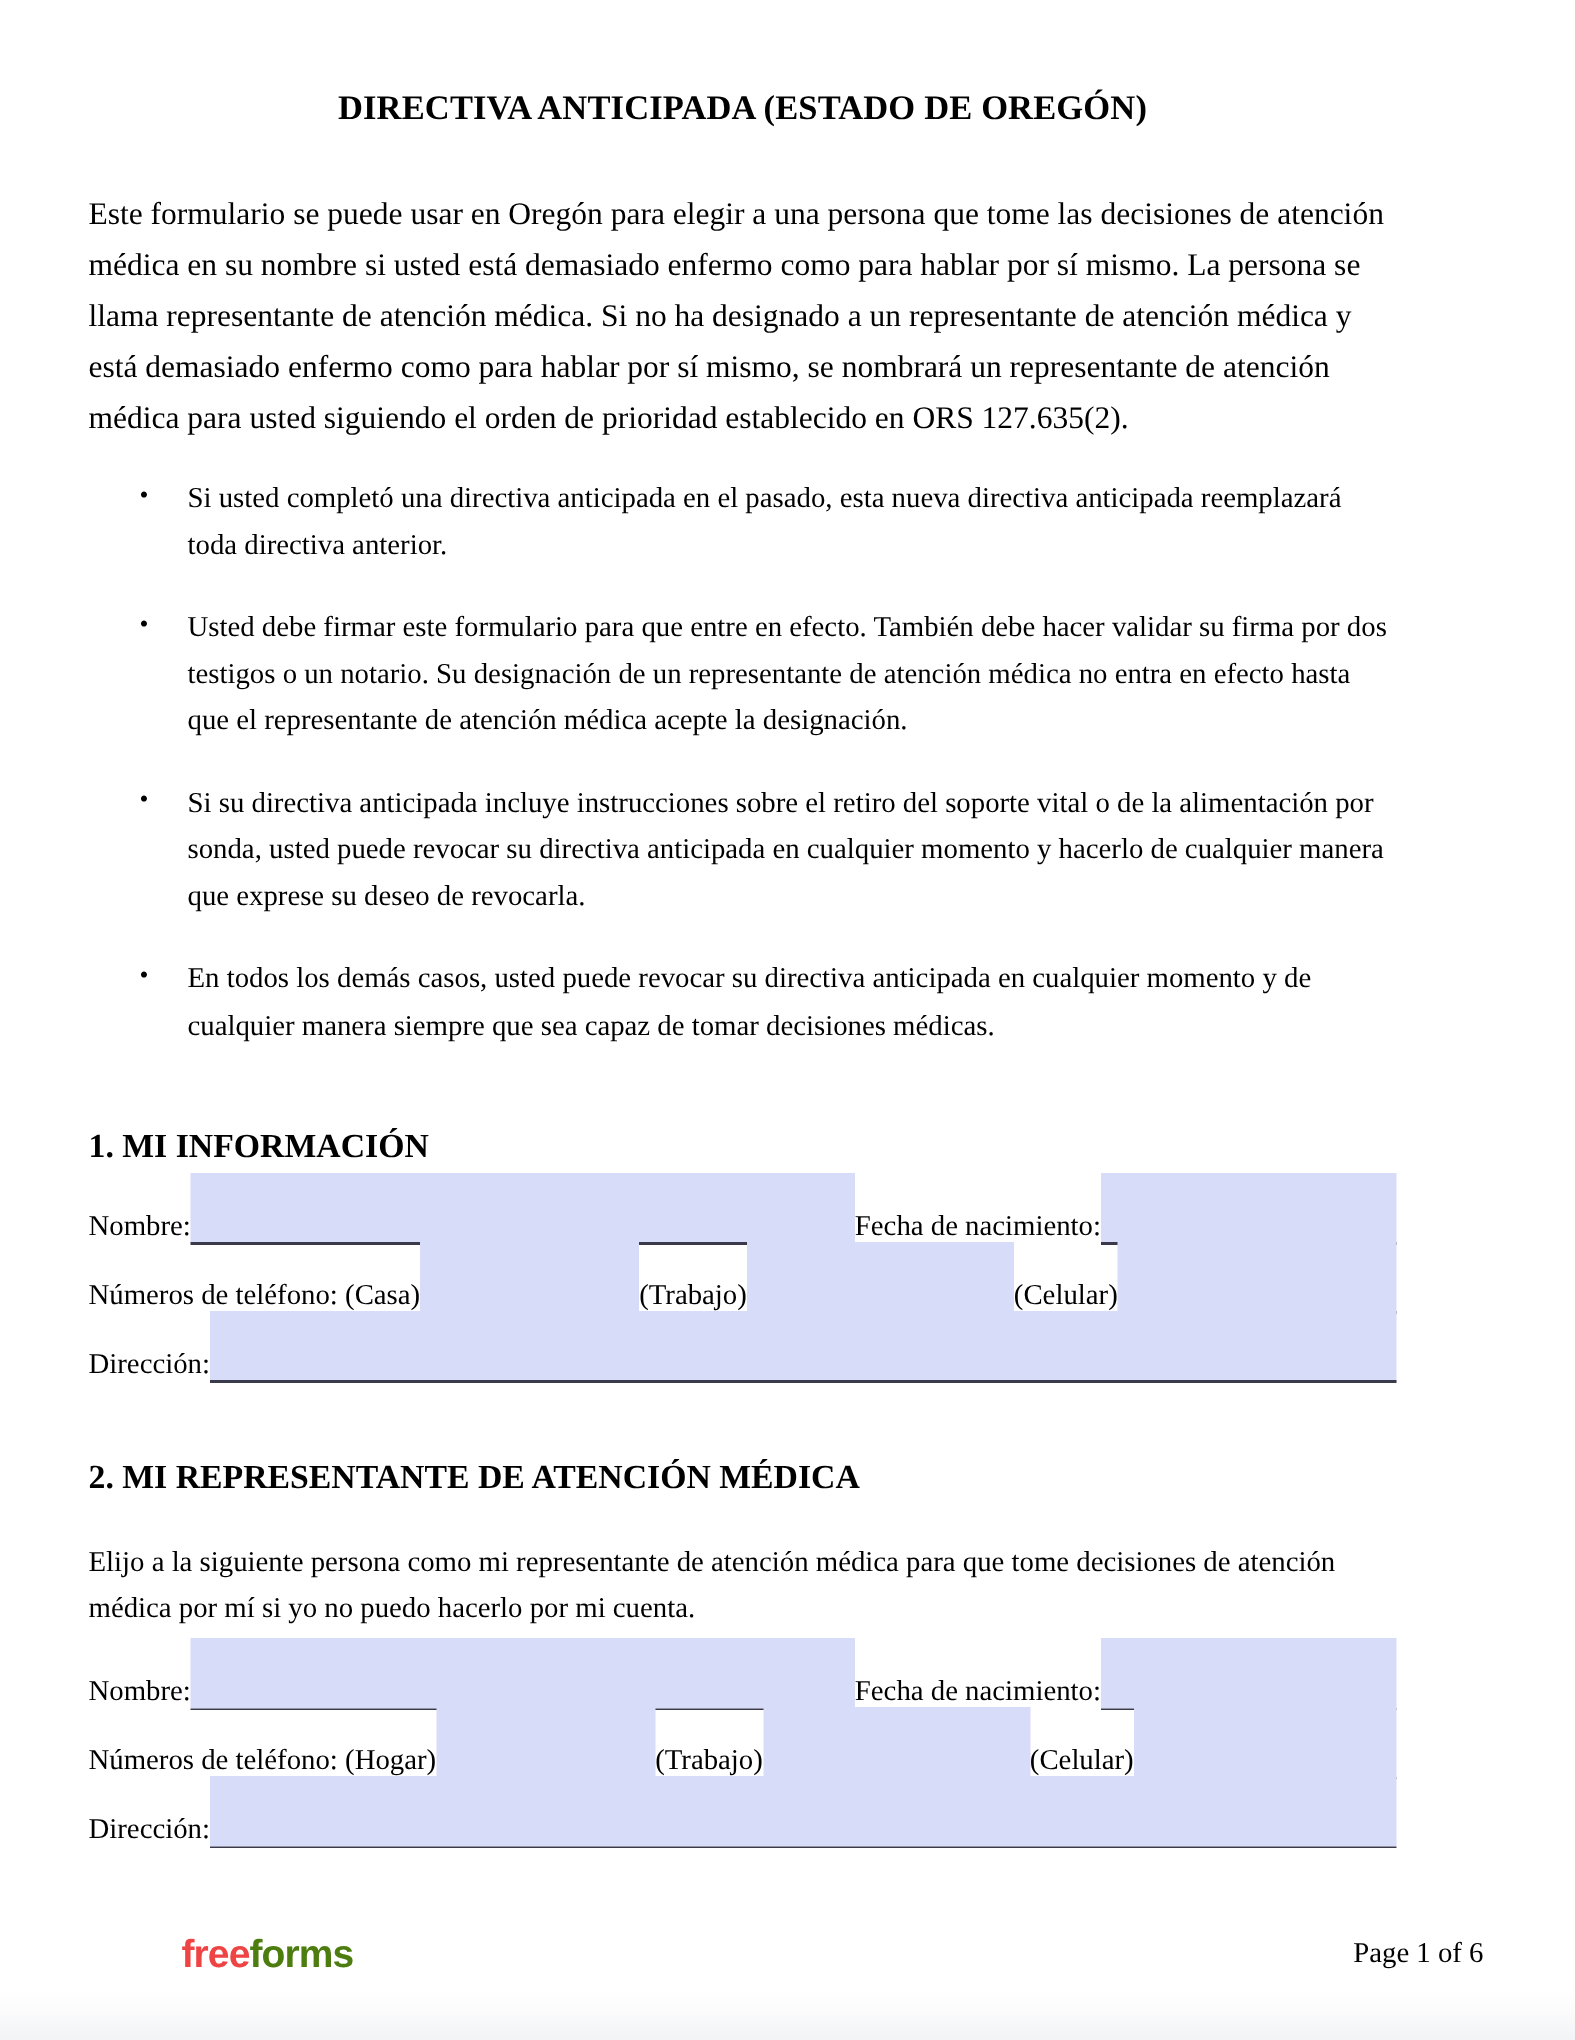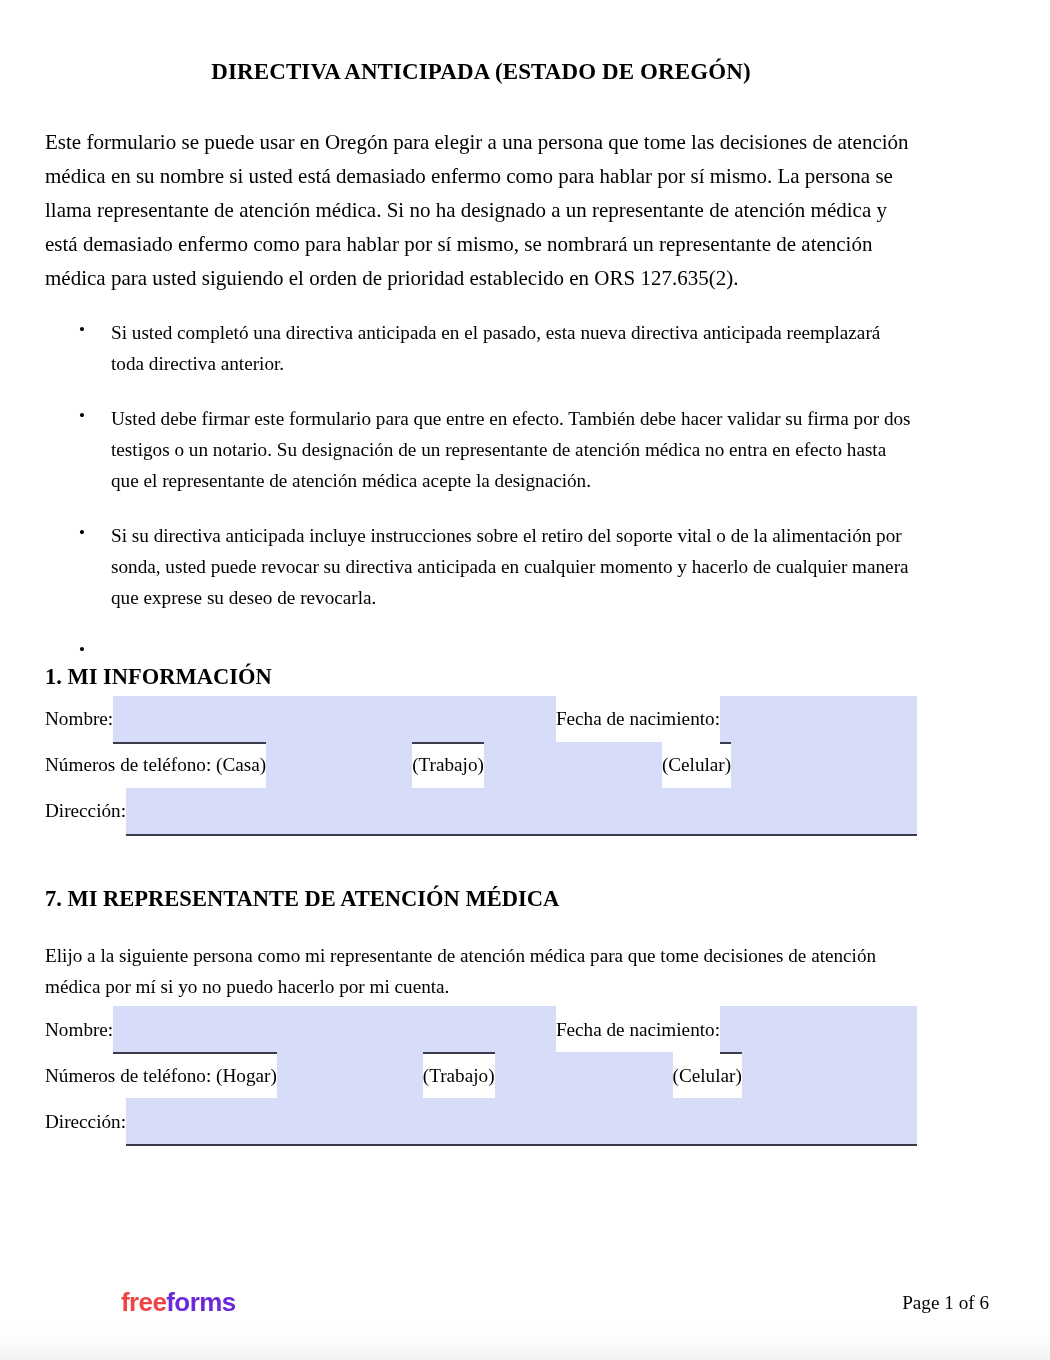--- a/index.html
+++ b/index.html
@@ -26,21 +26,21 @@
     position: absolute;
     left: 0;
     right: 0;
     bottom: 0;
     height: 34px;
     background: linear-gradient(to bottom, #ffffff 0%, #fbfbfc 45%, #f2f3f5 100%);
     pointer-events: none;
   }
   .content {
     position: absolute;
-    left: 45px;
+    left: 59px;
     top: 0;
     width: 872px;
   }
 
   
   .doc-title {
     text-align: center;
     font-size: 23px;
     font-weight: bold;
     letter-spacing: 0.1px;
@@ -96,21 +96,21 @@
     margin: 0;
     margin-top: 27px;
   }
 
   
   .form-block { margin-top: 6px; }
 
   .form-row {
     position: relative;
     display: flex;
-    align-items: center;
+    align-items: flex-end;
     height: 46px;
     width: 872px;
   }
   .form-row .label {
     font-size: 19.2px;
     line-height: 1;
     white-space: nowrap;
     padding-bottom: 3px;
     flex: 0 0 auto;
     position: relative;
@@ -155,21 +155,21 @@
     justify-content: space-between;
   }
   .logo {
     font-family: "Liberation Sans", "DejaVu Sans", sans-serif;
     font-size: 26px;
     font-weight: bold;
     letter-spacing: -0.6px;
     padding-left: 60px;
   }
   .logo .free { color: #ef4444; }
-  .logo .forms { color: #6d28d9; }
+  .logo .forms { color: #4d7c0f; }
   .page-number {
     font-size: 19.2px;
     color: #000000;
   }
 </style>
 </head>
 <body>
 
 <div class="page">
 
@@ -188,20 +188,21 @@
       <li>
         <span class="bullet-dot">•</span>
         <span>Usted debe firmar este formulario para que entre en efecto. También debe hacer validar su firma por dos testigos o un notario. Su designación de un representante de atención médica no entra en efecto hasta que el representante de atención médica acepte la designación.</span>
       </li>
       <li>
         <span class="bullet-dot">•</span>
         <span>Si su directiva anticipada incluye instrucciones sobre el retiro del soporte vital o de la alimentación por sonda, usted puede revocar su directiva anticipada en cualquier momento y hacerlo de cualquier manera que exprese su deseo de revocarla.</span>
       </li>
       <li>
         <span class="bullet-dot">•</span>
+        <span>En todos los demás casos, usted puede revocar su directiva anticipada en cualquier momento y de cualquier manera siempre que sea capaz de tomar decisiones médicas.</span>
       </li>
     </ul>
 
     <h2 class="section-heading sec1-heading">1. MI INFORMACIÓN</h2>
 
     <div class="form-block">
 
       <div class="form-row">
         <span class="label">Nombre:</span>
         <span class="field">
@@ -237,21 +238,21 @@
         <span class="label">Dirección:</span>
         <span class="field">
           <span class="fill"></span>
           <span class="rule"></span>
         </span>
       </div>
 
 
     </div>
 
-    <h2 class="section-heading sec2-heading">7. MI REPRESENTANTE DE ATENCIÓN MÉDICA</h2>
+    <h2 class="section-heading sec2-heading">2. MI REPRESENTANTE DE ATENCIÓN MÉDICA</h2>
 
     <p class="section-intro">Elijo a la siguiente persona como mi representante de atención médica para que tome decisiones de atención médica por mí si yo no puedo hacerlo por mi cuenta.</p>
 
     <div class="form-block">
 
       <div class="form-row">
         <span class="label">Nombre:</span>
         <span class="field">
           <span class="fill"></span>
           <span class="rule"></span>

